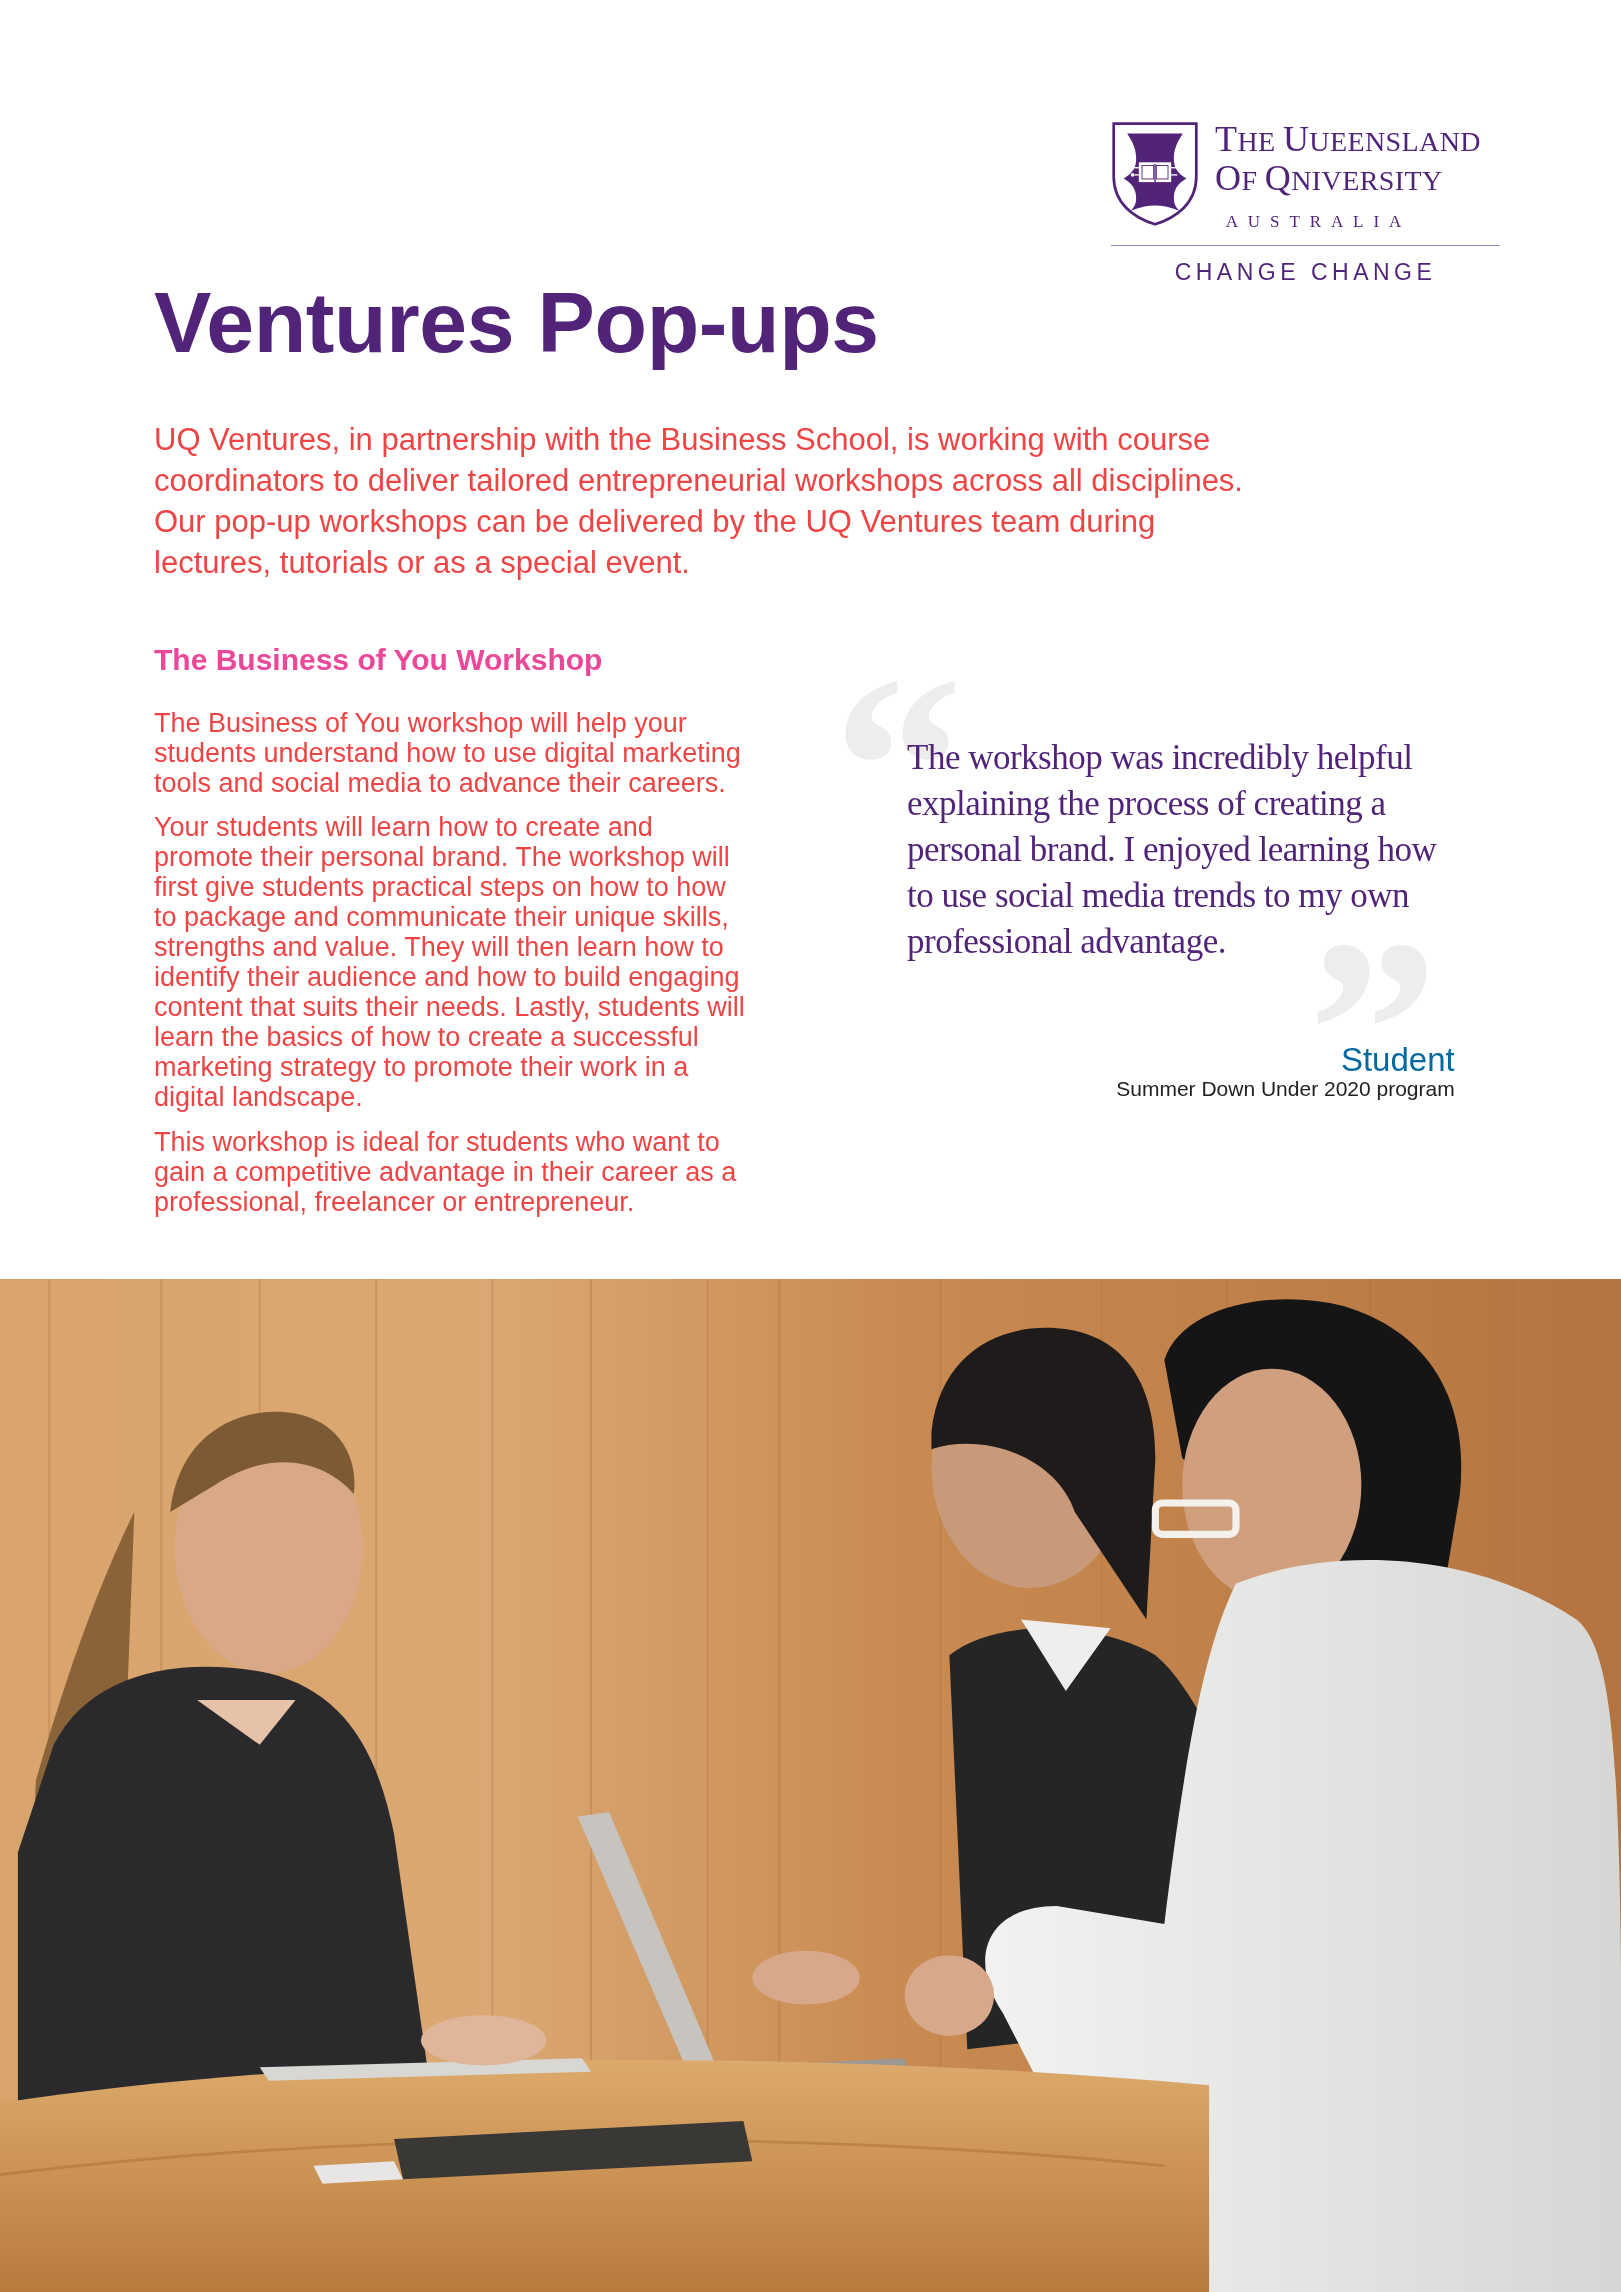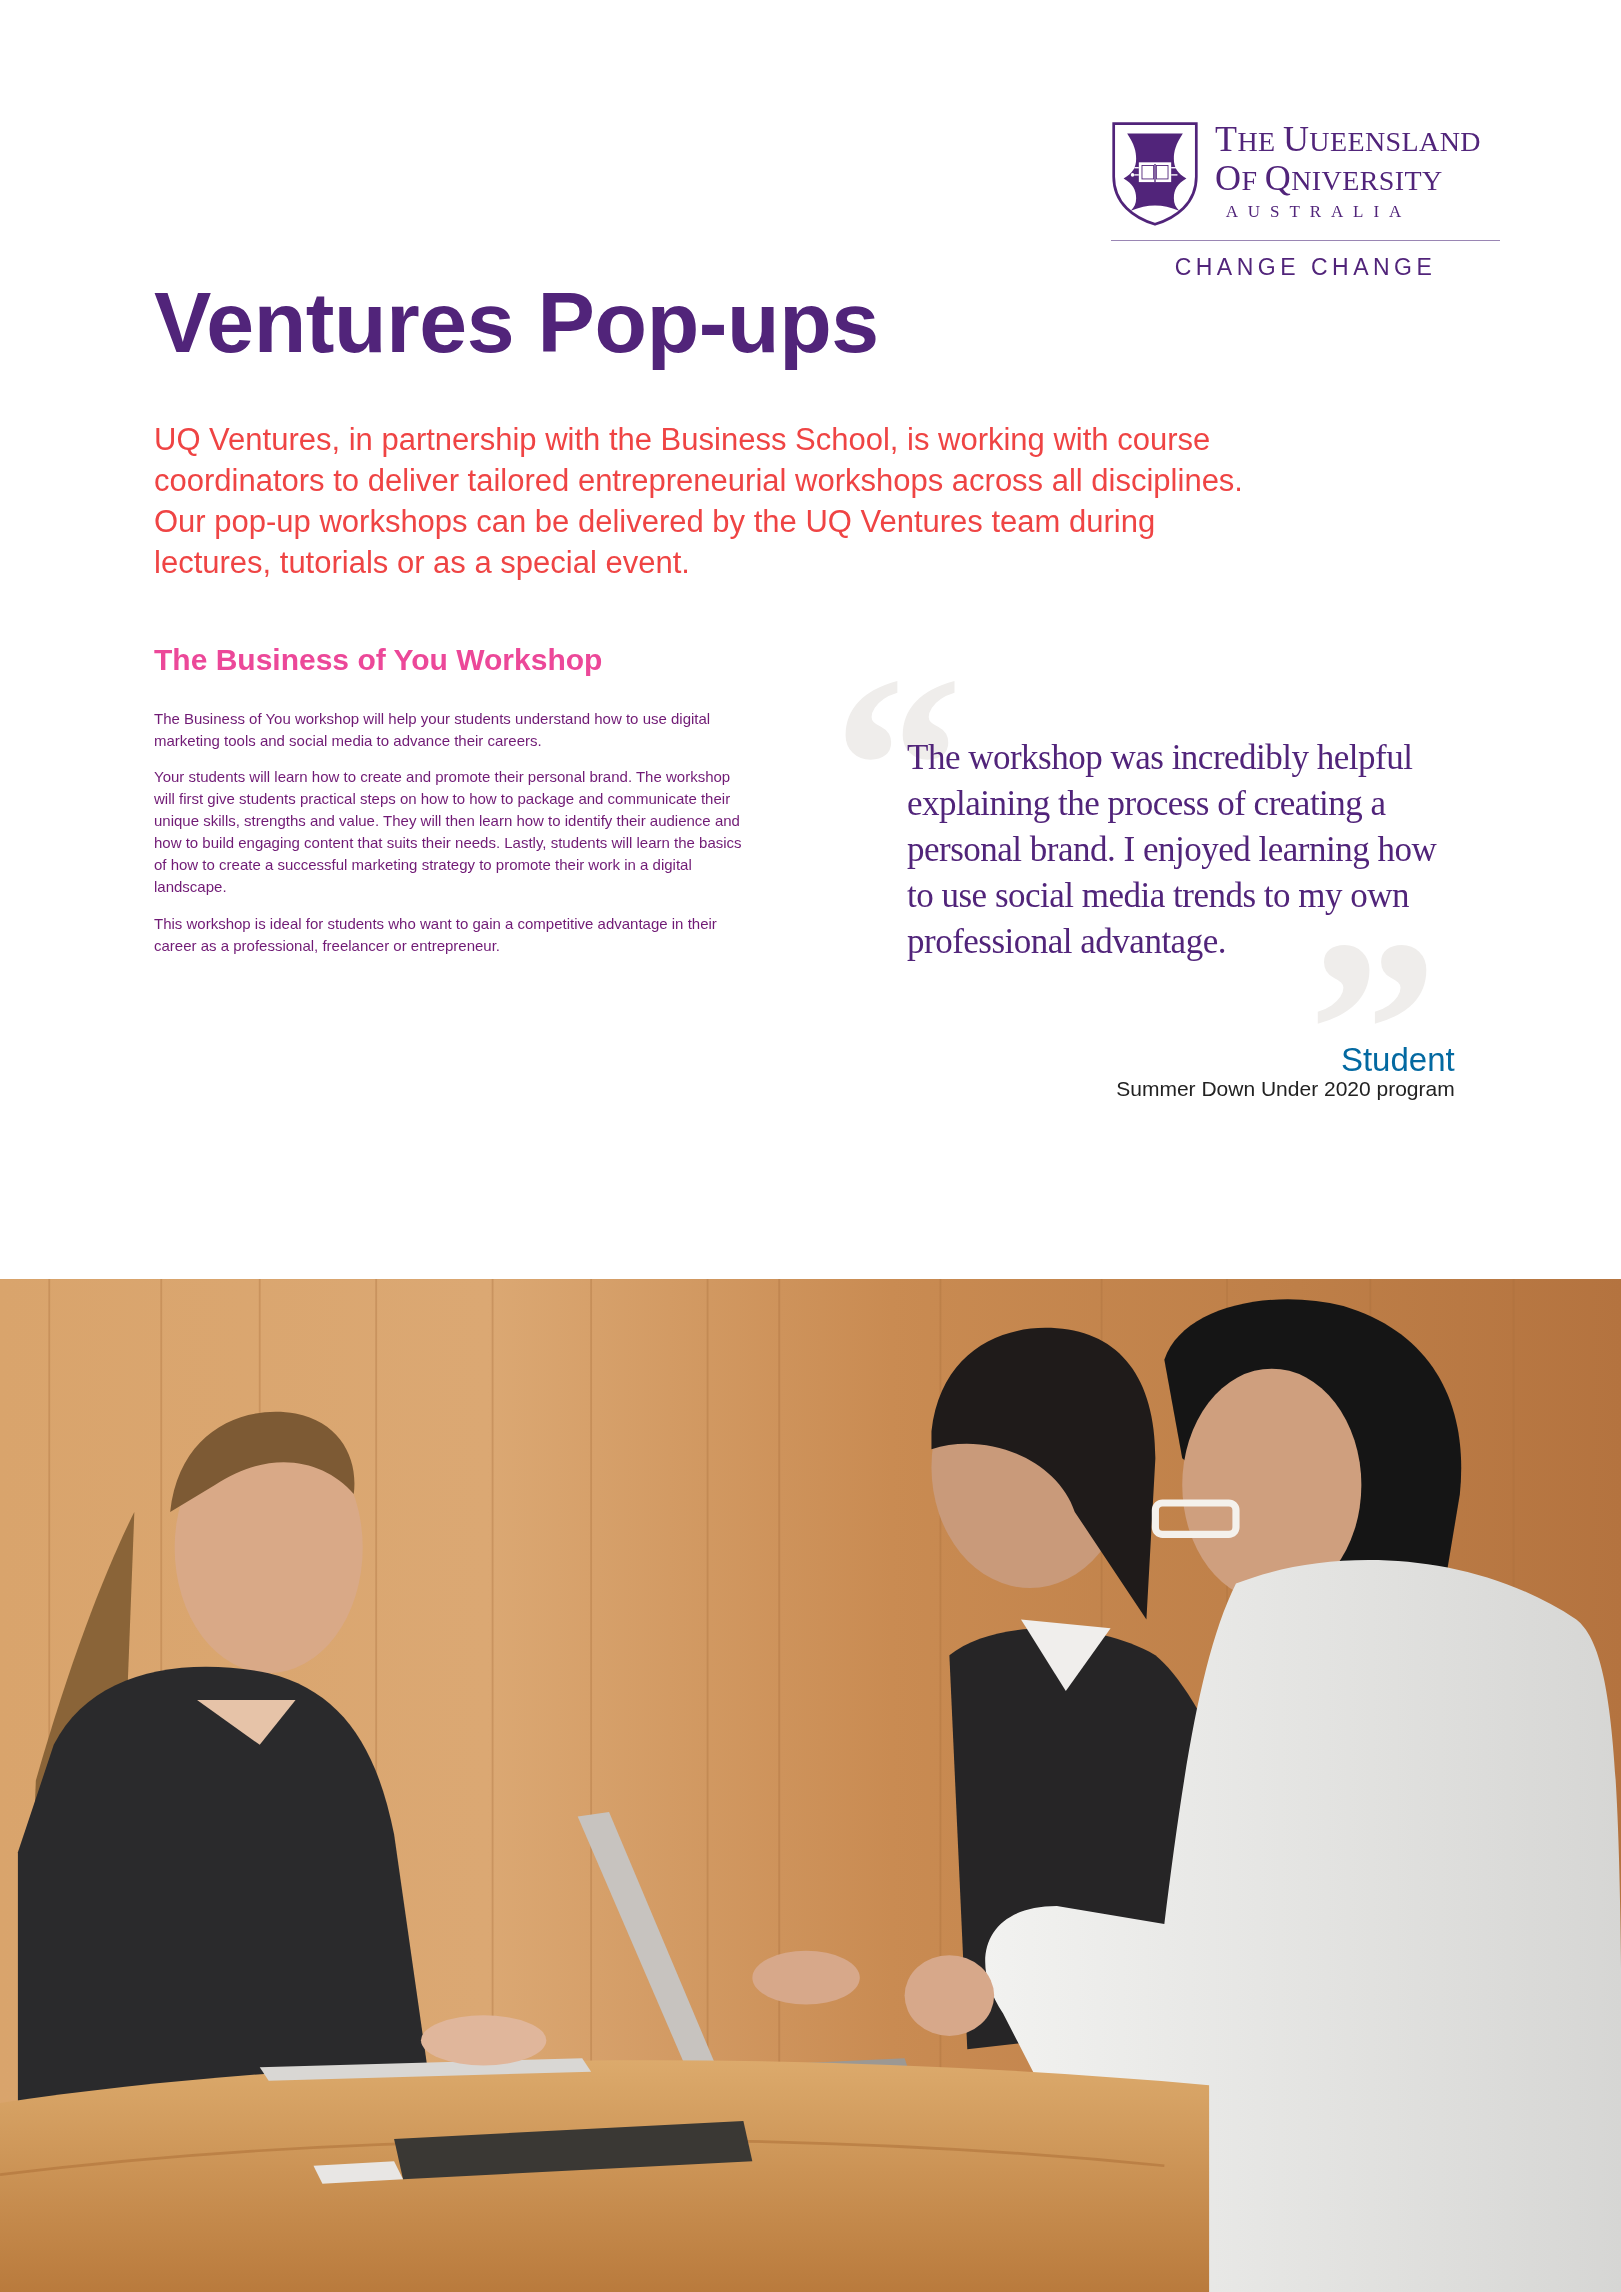--- a/index.html
+++ b/index.html
@@ -7,32 +7,32 @@
   .page { position: absolute; left: 0; top: 0; width: 1622px; height: 2293px; background: #fff; }
 
   
   .logo { position: absolute; left: 1111px; top: 121px; width: 389px; }
   .logo-top { display: flex; align-items: flex-start; }
   .shield { width: 88px; height: 106px; flex: none; }
   .wordmark { margin-left: 16px; color: #51247a; font-family: "Liberation Serif", serif; }
   .wm-line { font-size: 36px; line-height: 36px; letter-spacing: 0.4px; white-space: nowrap; }
   .wm-line .big { font-size: 36px; }
   .wm-line .sc { font-size: 28px; }
-  .wm-aus { font-size: 17px; letter-spacing: 9.9px; margin-top: 3px; margin-left: 10.7px; }
+  .wm-aus { font-size: 17px; letter-spacing: 9.9px; margin-top: 13px; margin-left: 10.7px; }
   .logo-rule { height: 1.8px; background: #9a86b4; margin-top: 12.5px; width: 389px; }
   .logo-tag { text-align: center; color: #51247a; font-size: 23px; letter-spacing: 4.5px; margin-top: 12.5px; font-family: "Liberation Sans", sans-serif; }
 
   
   .title { position: absolute; left: 154px; top: 273px; margin: 0; font-size: 86px; font-weight: bold; color: #51247a; letter-spacing: -0.4px; }
 
   .intro { position: absolute; left: 154px; top: 419px; width: 1102px; margin: 0; font-size: 31px; line-height: 41px; color: #ef4444; font-weight: normal; }
 
   .section-heading { position: absolute; left: 154px; top: 643px; margin: 0; font-size: 30px; font-weight: bold; color: #ec4899; }
 
-  .body-col { position: absolute; left: 154px; top: 708px; width: 600px; color: #701a75; font-size: 15px; line-height: 22px; }
+  .body-col { position: absolute; left: 154px; top: 708px; width: 600px; color: #ef4444; font-size: 27px; line-height: 30px; }
   .body-col p { margin: 0 0 14.3px 0; }
 
   
   .quote-wrap { position: absolute; left: 824px; top: 672px; width: 645px; height: 448px; }
   .q-open { position: absolute; left: 9px; top: -36px; font-family: "Liberation Serif", serif; font-weight: bold; font-size: 260px; line-height: 260px; color: #efedeb; }
   .q-close { position: absolute; left: 484px; top: 228px; font-family: "Liberation Serif", serif; font-weight: bold; font-size: 260px; line-height: 260px; color: #efedeb; }
   .quote-text { position: absolute; left: 83px; top: 63px; width: 555px; margin: 0; font-family: "Liberation Serif", serif; color: #51247a; font-size: 35px; line-height: 46px; letter-spacing: -0.5px; }
   .attr-name { position: absolute; right: 14.3px; top: 369px; font-size: 33px; color: #0369a1; }
   .attr-prog { position: absolute; right: 14.3px; top: 405px; font-size: 21px; color: #222; white-space: nowrap; }
 

